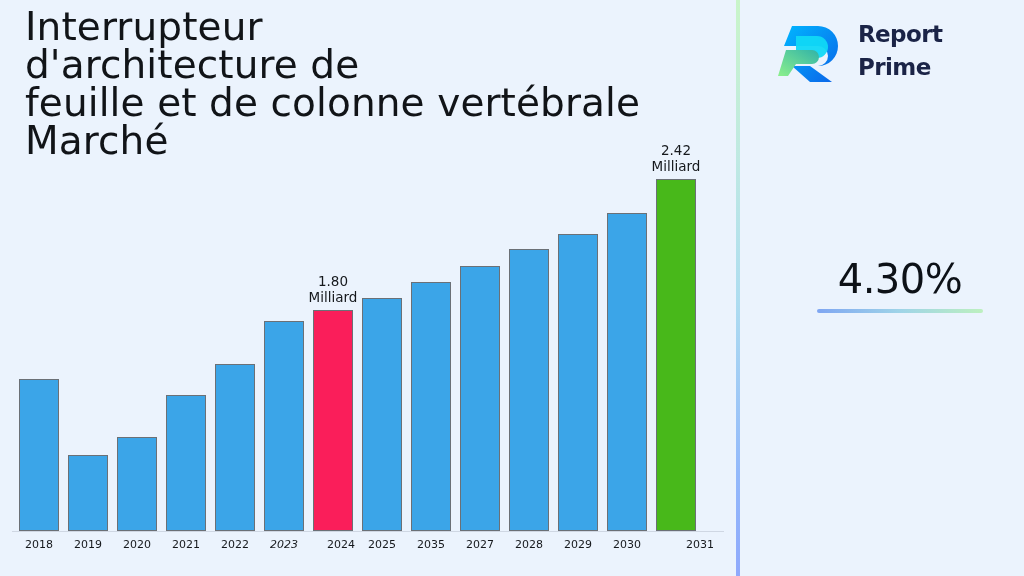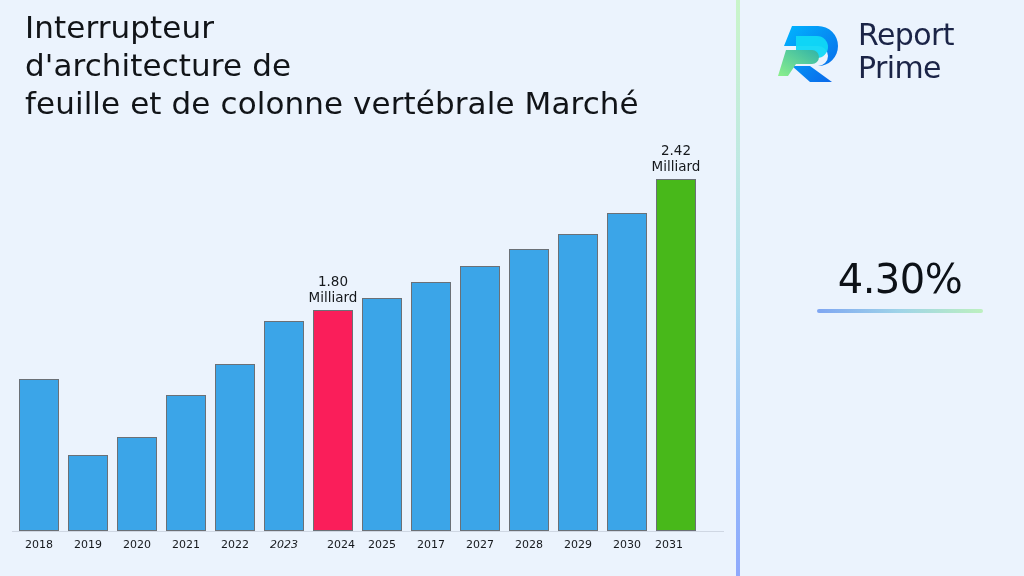--- a/index.html
+++ b/index.html
@@ -13,21 +13,21 @@
 
   
   .divider{
     position:absolute;left:736px;top:0;width:4px;height:576px;
     background:linear-gradient(to bottom,#c9f5c9 0%,#bfe9e3 28%,#aeddf0 52%,#93b9fb 82%,#8fa9fc 100%);
   }
 
   
   .title{
     position:absolute;left:25px;top:8px;width:700px;
-    font-size:31px;line-height:38px;color:#111418;font-weight:400;
+    font-size:39px;line-height:38px;color:#111418;font-weight:400;
     white-space:pre-line;letter-spacing:.1px;
   }
 
   
   .chart{position:absolute;left:0;top:0;width:736px;height:576px;}
   .axis-line{
     position:absolute;left:12px;top:531px;width:712px;height:1px;
     background:#cfd7e3;
   }
   .bar{
@@ -43,21 +43,21 @@
   .tick{
     position:absolute;top:538px;width:50px;text-align:center;
     font-size:11px;color:#15181c;
   }
 
   
   .logo{position:absolute;left:776px;top:14px;width:230px;height:76px;}
   .logo-mark{position:absolute;left:0;top:2px;width:72px;height:72px;}
   .logo-text{
     position:absolute;left:82px;top:4px;
-    font-size:30px;line-height:33px;font-weight:normal;color:#1b2447;
+    font-size:23px;line-height:33px;font-weight:bold;color:#1b2447;
     letter-spacing:-0.6px;white-space:pre-line;
   }
 
   .cagr-wrap{position:absolute;left:736px;top:255px;width:288px;text-align:center;margin-left:20px;}
   .cagr-value{font-size:40px;color:#0d1117;line-height:48px;letter-spacing:-0.5px;}
   .cagr-rule{
     width:166px;height:4px;margin:6px auto 4px auto;
     background:linear-gradient(to right,#7fa6f2 0%,#9fd4e8 50%,#bdf0bf 100%);
     border-radius:2px;
   }
@@ -98,26 +98,26 @@
       </div>
     <div id="ticks">
         <div class="tick" style="left: 14px;">2018</div>
         <div class="tick" style="left: 63px;">2019</div>
         <div class="tick" style="left: 112px;">2020</div>
         <div class="tick" style="left: 161px;">2021</div>
         <div class="tick" style="left: 210px;">2022</div>
         <div class="tick" style="left: 259px; font-style: italic;">2023</div>
         <div class="tick" style="left: 316px;">2024</div>
         <div class="tick" style="left: 357px;">2025</div>
-        <div class="tick" style="left: 406px;">2017</div>
+        <div class="tick" style="left: 406px;">2035</div>
         <div class="tick" style="left: 455px;">2027</div>
         <div class="tick" style="left: 504px;">2028</div>
         <div class="tick" style="left: 553px;">2029</div>
         <div class="tick" style="left: 602px;">2030</div>
-        <div class="tick" style="left: 633px; text-align: right;">2031</div>
+        <div class="tick" style="left: 675px;">2031</div>
       </div>
   </div>
 
   <div class="divider"></div>
 
   <div class="logo">
     <div class="logo-mark">
       <svg viewBox="0 0 72 72" width="72" height="72" aria-hidden="true">
         <defs>
           <linearGradient id="gblue" x1="0" y1="0" x2="1" y2="1">

